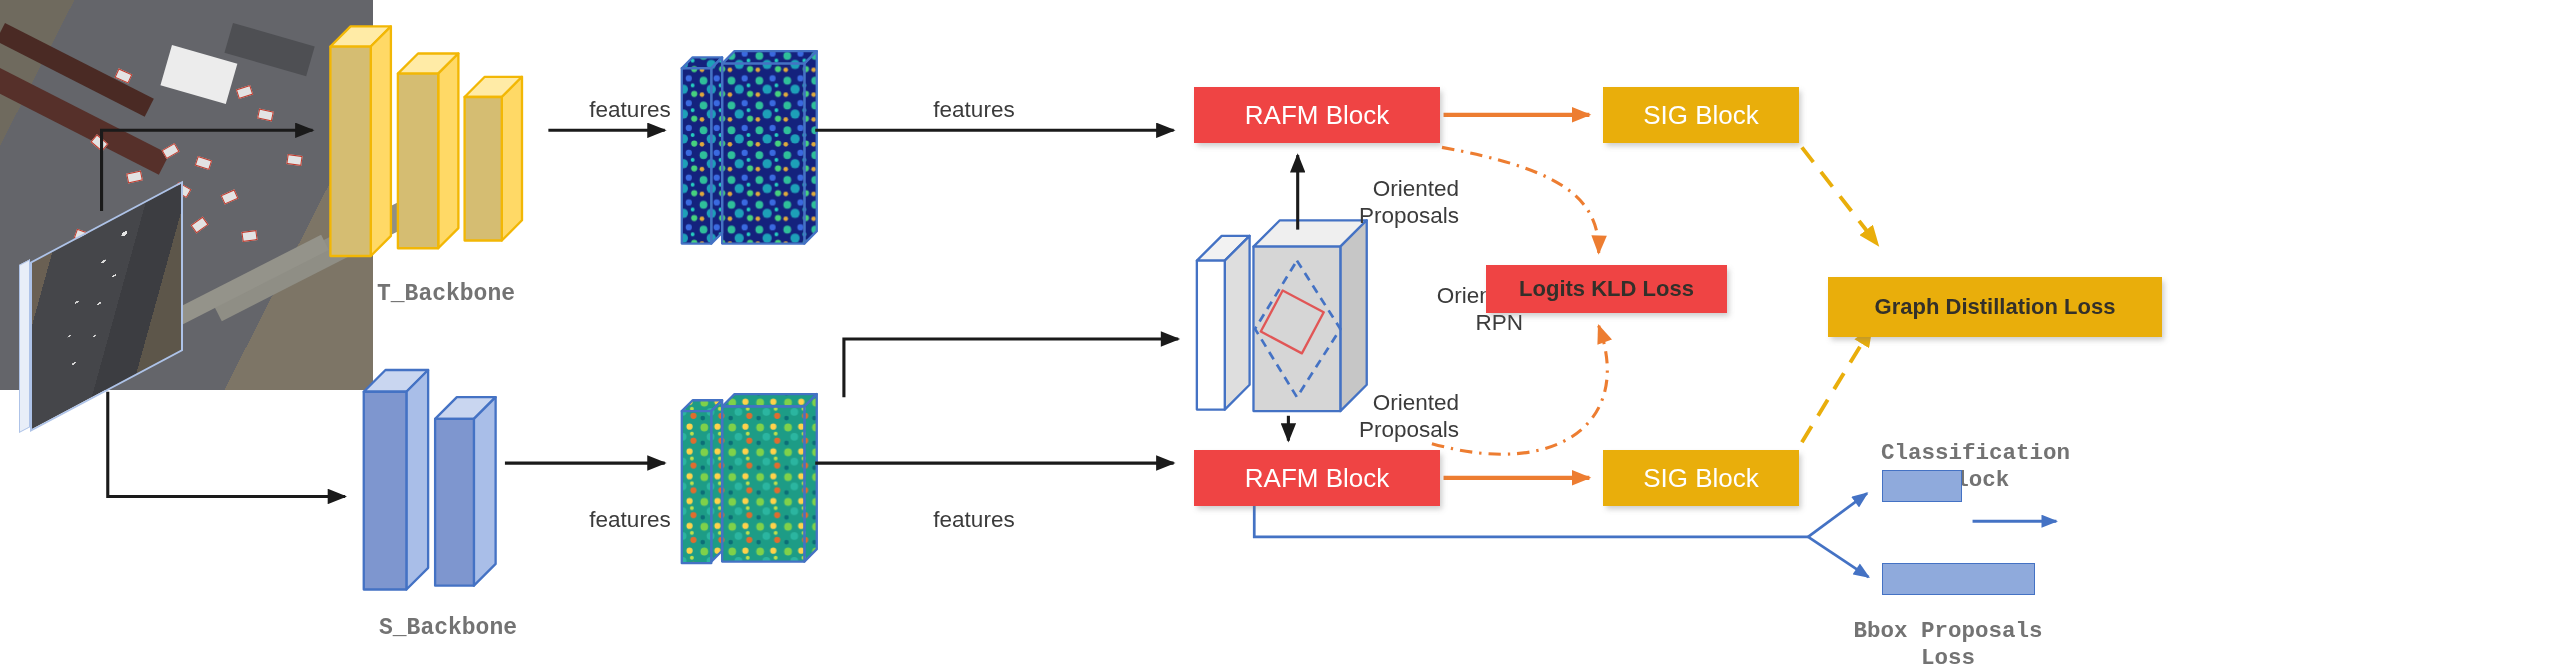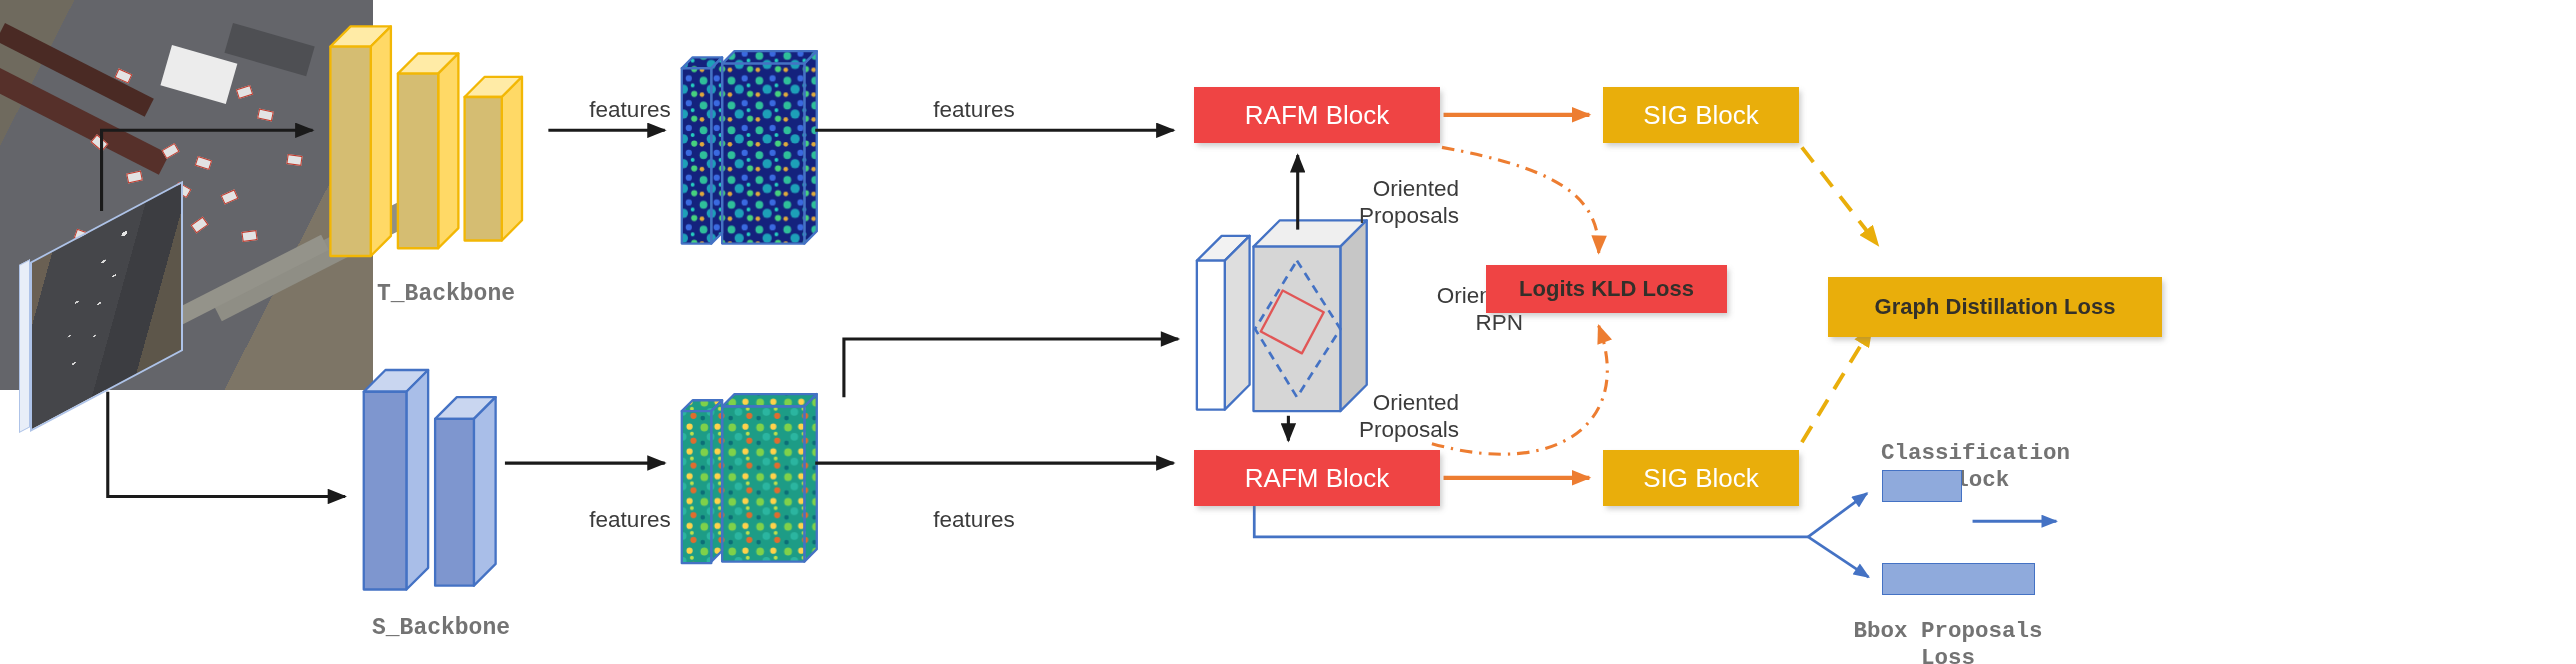--- a/index.html
+++ b/index.html
@@ -167,21 +167,21 @@
       <path stroke-width="3.5" d="M2330,692 L2406,636" marker-end="url(#mBl)"></path>
       <path stroke-width="3.5" d="M2330,692 L2408,744" marker-end="url(#mBl)"></path>
       <path stroke-width="4" d="M2542,672 L2650,672" marker-end="url(#mBl)"></path>
     </g>
   </svg>
 
   <div class="abs input-side"></div>
   <div class="abs input-photo"></div>
 
   <div class="lbl strong" style="left:345px;top:265px;width:202px;">T_Backbone</div>
-  <div class="lbl strong" style="left:340px;top:599px;width:202px;">S_Backbone</div>
+  <div class="lbl strong" style="left:347px;top:599px;width:202px;">S_Backbone</div>
 
   <div class="lbl" style="left:570px;top:81px;width:120px;">features</div>
   <div class="lbl" style="left:912px;top:81px;width:124px;">features</div>
   <div class="lbl" style="left:570px;top:491px;width:120px;">features</div>
   <div class="lbl" style="left:912px;top:491px;width:124px;">features</div>
 
   <div class="lbl left" style="left:1319px;top:160px;width:140px;">
     <div>Oriented</div>
     <div>Proposals</div>
   </div>

